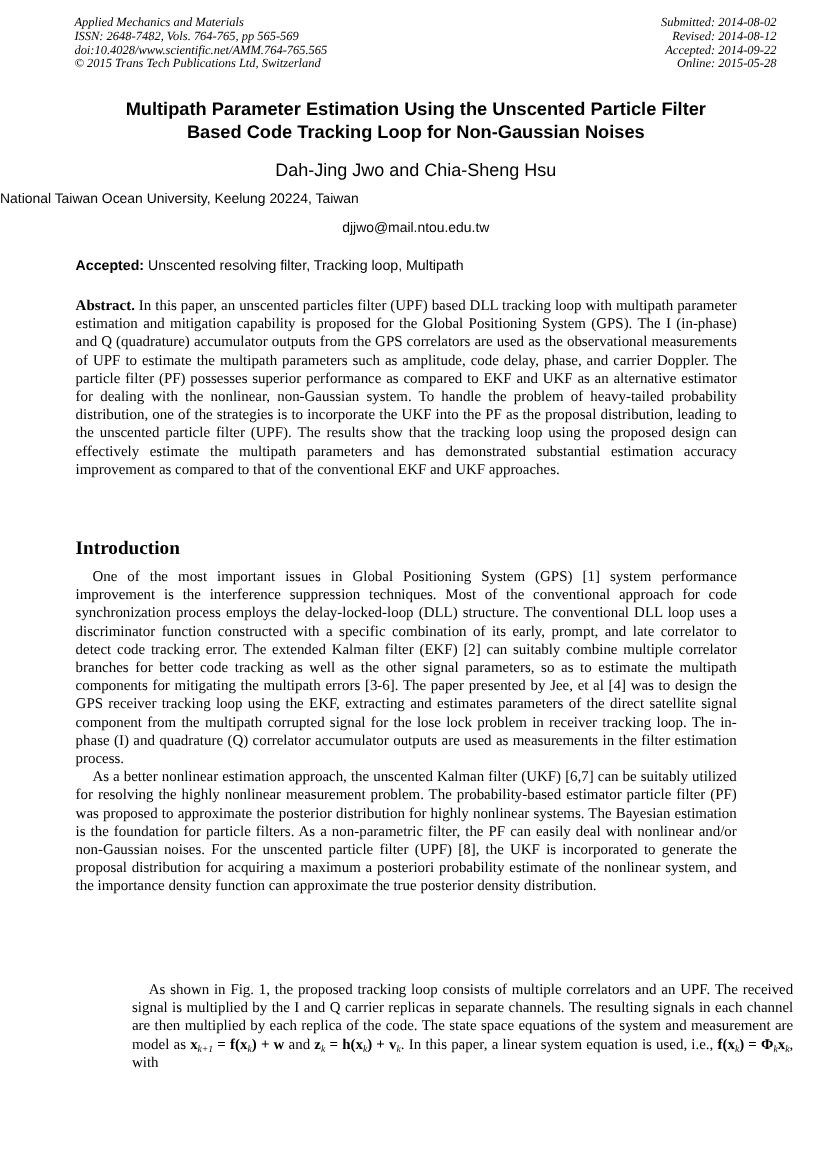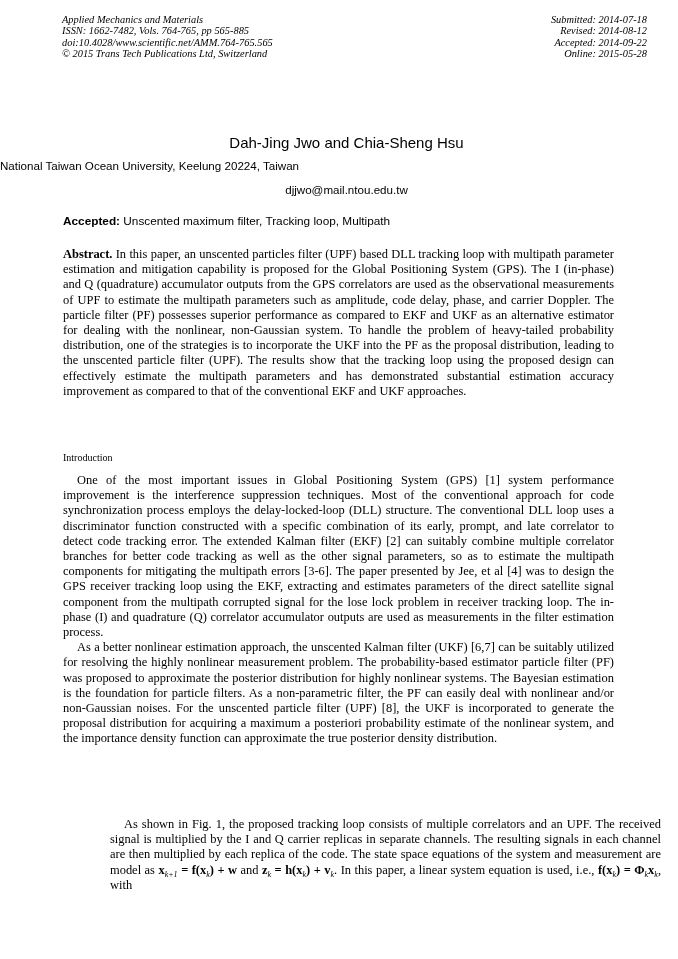--- a/index.html
+++ b/index.html
@@ -18,56 +18,60 @@
 
   .keywords { position: absolute; top: 214px; left: 63px; right: 40px; font-family: "Liberation Sans", sans-serif; font-size: 11.8px; line-height: 14px; }
   .keywords b { font-weight: bold; }
 
   .body-text { position: absolute; left: 63px; width: 551px; font-family: "Liberation Serif", serif; font-size: 12.45px; line-height: 15.2px; text-align: justify; }
   .body-text p { margin: 0; }
   .indent { text-indent: 14px; }
   .abstract { top: 247px; }
   .abstract b { font-weight: bold; }
 
-  .section-heading { position: absolute; left: 63px; font-family: "Liberation Serif", serif; font-weight: normal; font-size: 10px; line-height: 15px; }
+  .section-heading { position: absolute; left: 63px; font-family: "Liberation Serif", serif; font-weight: bold; font-size: 16px; line-height: 15px; }
   .h-intro { top: 450px; }
   .intro { top: 473px; }
   .h-gps { top: 794px; }
   .gps { top: 817px; margin-left: 47px; }
 
   .math { font-family: "Liberation Serif", serif; white-space: nowrap; }
   .math b { font-weight: bold; }
   .math sub { font-size: 8px; font-style: italic; vertical-align: -3px; line-height: 0; }
 </style>
 </head>
 <body>
 
 <div class="page">
 
   <div class="header">
     <div class="header-left">
       <div class="line">Applied Mechanics and Materials</div>
-      <div class="line">ISSN: 1662-7482, Vols. 764-765, pp 565-885</div>
+      <div class="line">ISSN: 2648-7482, Vols. 764-765, pp 565-569</div>
       <div class="line">doi:10.4028/www.scientific.net/AMM.764-765.565</div>
       <div class="line">© 2015 Trans Tech Publications Ltd, Switzerland</div>
     </div>
     <div class="header-right">
-      <div class="line">Submitted: 2014-07-18</div>
+      <div class="line">Submitted: 2014-08-02</div>
       <div class="line">Revised: 2014-08-12</div>
       <div class="line">Accepted: 2014-09-22</div>
       <div class="line">Online: 2015-05-28</div>
     </div>
   </div>
 
+  <div class="title">
+    <div>Multipath Parameter Estimation Using the Unscented Particle Filter</div>
+    <div>Based Code Tracking Loop for Non-Gaussian Noises</div>
+  </div>
 
   <div class="authors">Dah-Jing Jwo and Chia-Sheng Hsu</div>
   <div class="affil">National Taiwan Ocean University, Keelung 20224, Taiwan</div>
   <div class="email">djjwo@mail.ntou.edu.tw</div>
 
-  <div class="keywords"><b>Accepted:</b><span> Unscented maximum filter, Tracking loop, Multipath</span></div>
+  <div class="keywords"><b>Accepted:</b><span> Unscented resolving filter, Tracking loop, Multipath</span></div>
 
   <div class="body-text abstract">
     <p><b>Abstract.</b><span> In this paper, an unscented particles filter (UPF) based DLL tracking loop with multipath parameter estimation and mitigation capability is proposed for the Global Positioning System (GPS). The I (in-phase) and Q (quadrature) accumulator outputs from the GPS correlators are used as the observational measurements of  UPF to estimate the multipath parameters such as amplitude, code delay, phase, and carrier Doppler. The particle filter (PF) possesses superior performance as compared to EKF and UKF as an alternative estimator for dealing with the nonlinear, non-Gaussian system. To handle the problem of heavy-tailed probability distribution, one of the strategies is to incorporate the UKF into the PF as the proposal distribution, leading to the unscented particle filter (UPF). The results show that the tracking loop using the proposed design can effectively estimate the multipath parameters and has demonstrated substantial estimation accuracy improvement as compared to that of the conventional EKF and UKF approaches.</span></p>
   </div>
 
   <div class="section-heading h-intro">Introduction</div>
   <div class="body-text intro">
     <p class="indent">One of the most important issues in Global Positioning System (GPS) [1] system performance improvement is the interference suppression techniques. Most of the conventional approach for code synchronization process employs the delay-locked-loop (DLL) structure. The conventional DLL loop uses a discriminator function constructed with a specific combination of its early, prompt, and late correlator to detect code tracking error. The extended Kalman filter (EKF) [2] can suitably combine multiple correlator branches for better code tracking as well as the other signal parameters, so as to estimate the multipath components for mitigating the multipath errors [3-6]. The paper presented by Jee, et al [4] was to design the GPS receiver tracking loop using the EKF, extracting and estimates parameters of the direct satellite signal component from the multipath corrupted signal for the lose lock problem in receiver tracking loop. The in-phase (I) and quadrature (Q) correlator accumulator outputs are used as measurements in the filter estimation process.</p>
     <p class="indent">As a better nonlinear estimation approach, the unscented Kalman filter (UKF) [6,7] can be suitably utilized for resolving the highly nonlinear measurement problem. The probability-based estimator particle filter (PF) was proposed to approximate the posterior distribution for highly nonlinear systems. The Bayesian estimation is the foundation for particle filters. As a non-parametric filter, the PF can easily deal with nonlinear and/or non-Gaussian noises. For the unscented particle filter (UPF) [8], the UKF is incorporated to generate the proposal distribution for acquiring a maximum a posteriori probability estimate of the nonlinear system, and the importance density function can approximate the true posterior density distribution.</p>
   </div>

